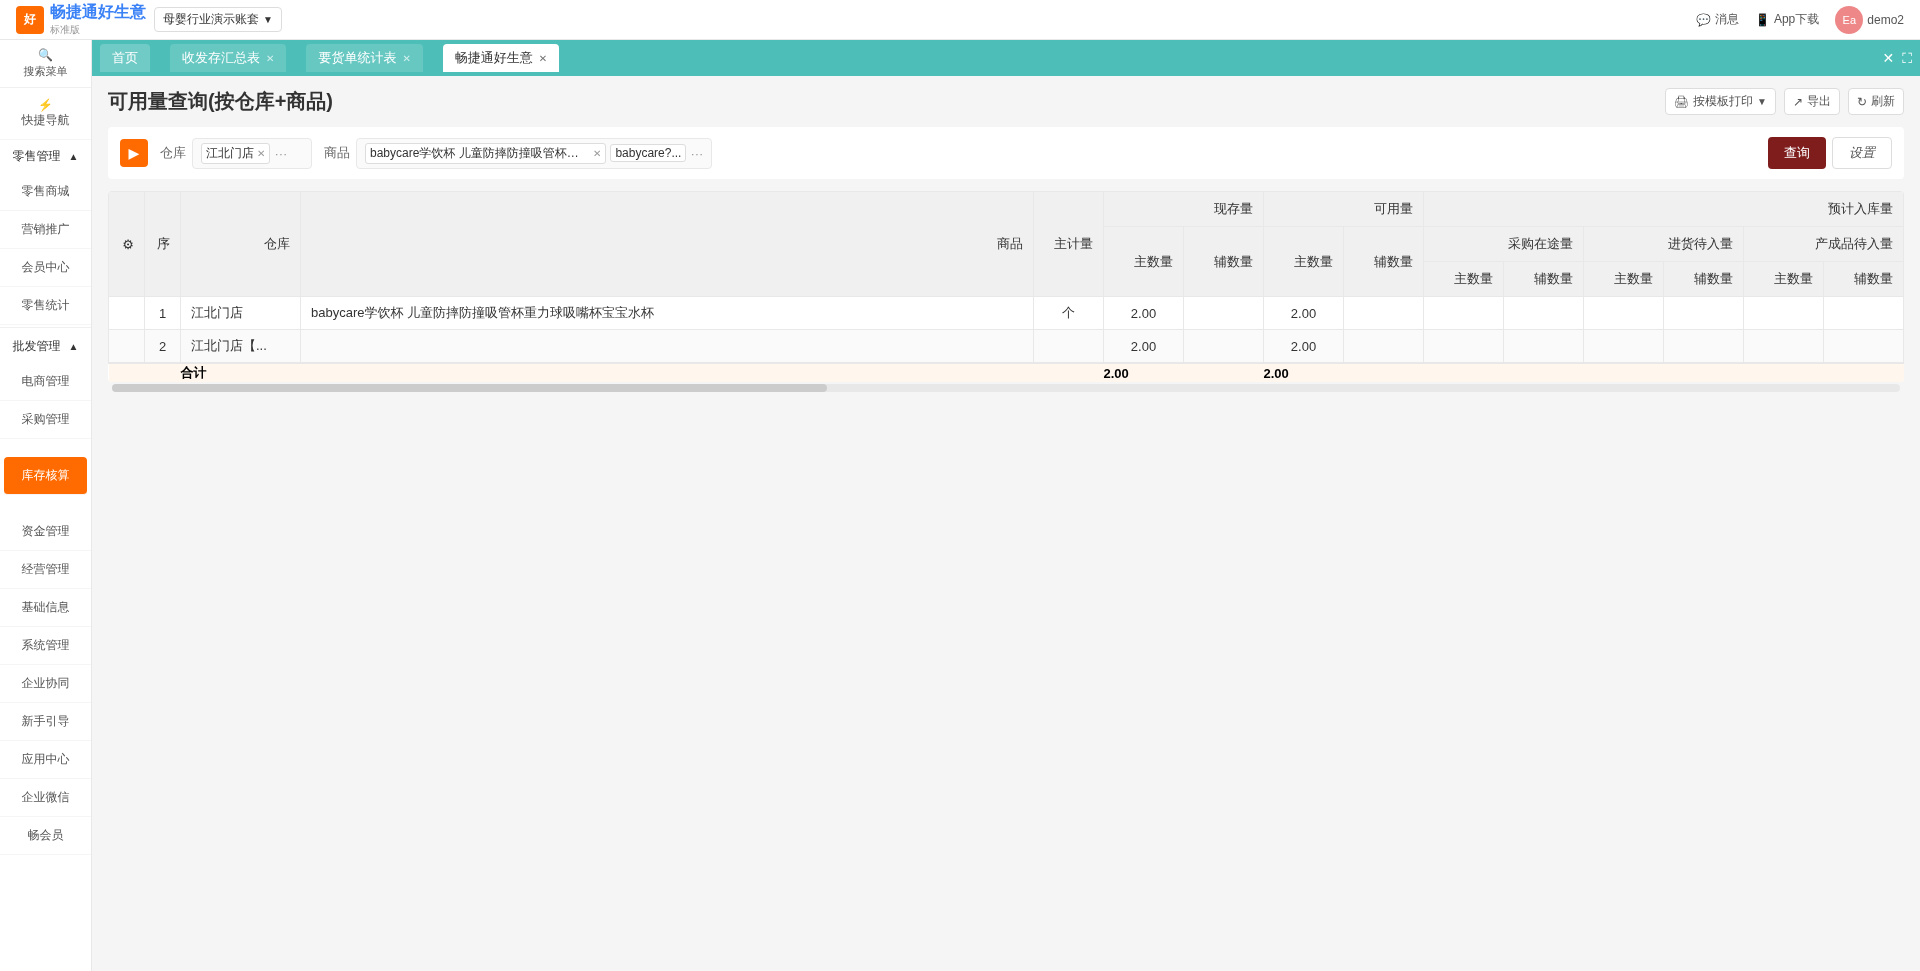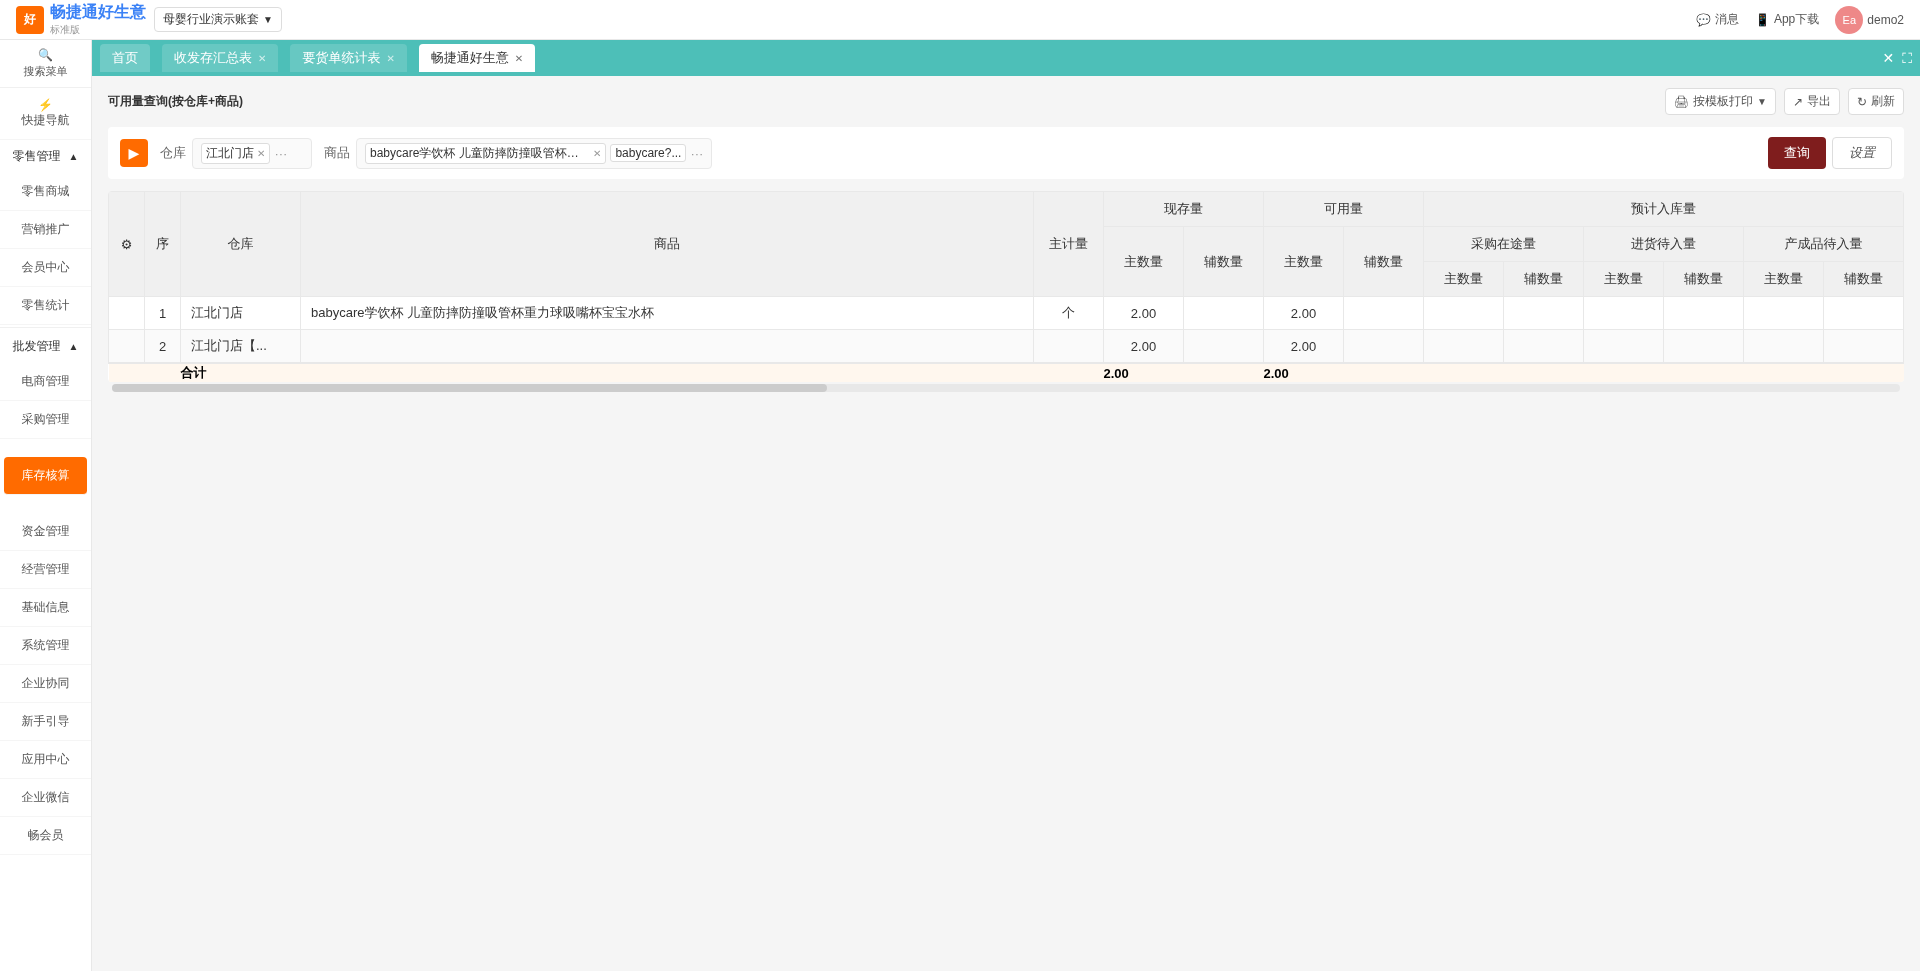--- a/index.html
+++ b/index.html
@@ -73,21 +73,21 @@
     
     .content-area { flex: 1; display: flex; flex-direction: column; overflow: hidden; }
 
     
     .tab-bar {
       height: 36px;
       background: #4dbfb8;
       display: flex;
       align-items: center;
       padding: 0 8px;
-      gap: 12px;
+      gap: 20px;
       flex-shrink: 0;
     }
     .tab {
       height: 28px;
       padding: 0 12px;
       border-radius: 4px 4px 0 0;
       display: flex;
       align-items: center;
       gap: 6px;
       font-size: 13px;
@@ -103,21 +103,21 @@
     
     .page-content { flex: 1; overflow-y: auto; background: #f5f5f5; padding: 12px 16px; }
 
     
     .page-title-bar {
       display: flex;
       align-items: center;
       justify-content: space-between;
       margin-bottom: 12px;
     }
-    .page-title { font-size: 12px; font-weight: bold; color: #333; }
+    .page-title { font-size: 20px; font-weight: bold; color: #333; }
     .title-actions { display: flex; align-items: center; gap: 8px; }
     .title-action-btn {
       display: flex; align-items: center; gap: 4px;
       font-size: 12px; color: #555; cursor: pointer; padding: 4px 8px;
       border: 1px solid #ddd; border-radius: 4px; background: #fff;
     }
 
     
     .filter-area {
       background: #fff;
@@ -160,21 +160,21 @@
 
     
     .table-container {
       background: #fff;
       border-radius: 4px;
       overflow: auto;
     }
     table { width: 100%; border-collapse: collapse; font-size: 13px; }
     thead th {
       background: #f0f0f0; color: #333; font-weight: 500;
-      padding: 8px 10px; text-align: center;
+      padding: 8px 10px; text-align: right;
       border: 1px solid #e8e8e8; white-space: nowrap;
     }
     tbody td {
       padding: 7px 10px; text-align: center;
       border: 1px solid #e8e8e8; color: #333;
     }
     tbody tr.subtotal td { background: #fafafa; font-weight: 500; }
     .col-warehouse { text-align: left; }
     .col-product { text-align: left; }
 

